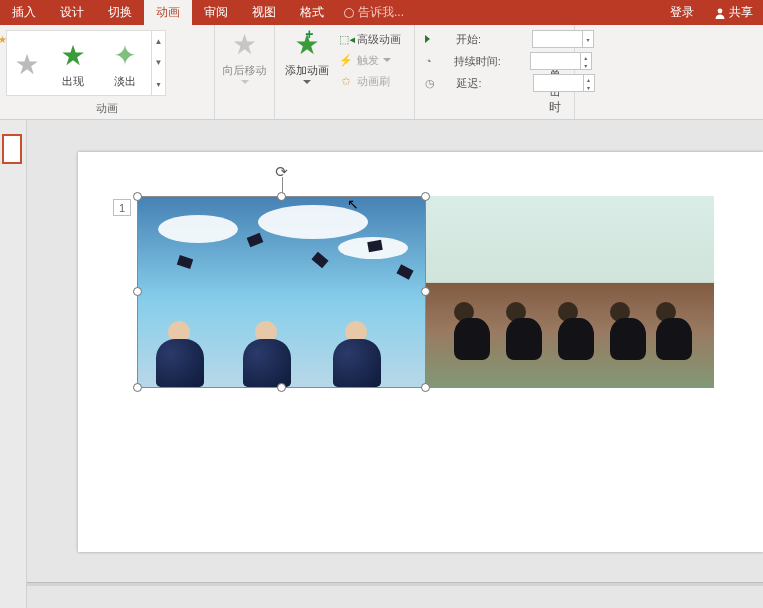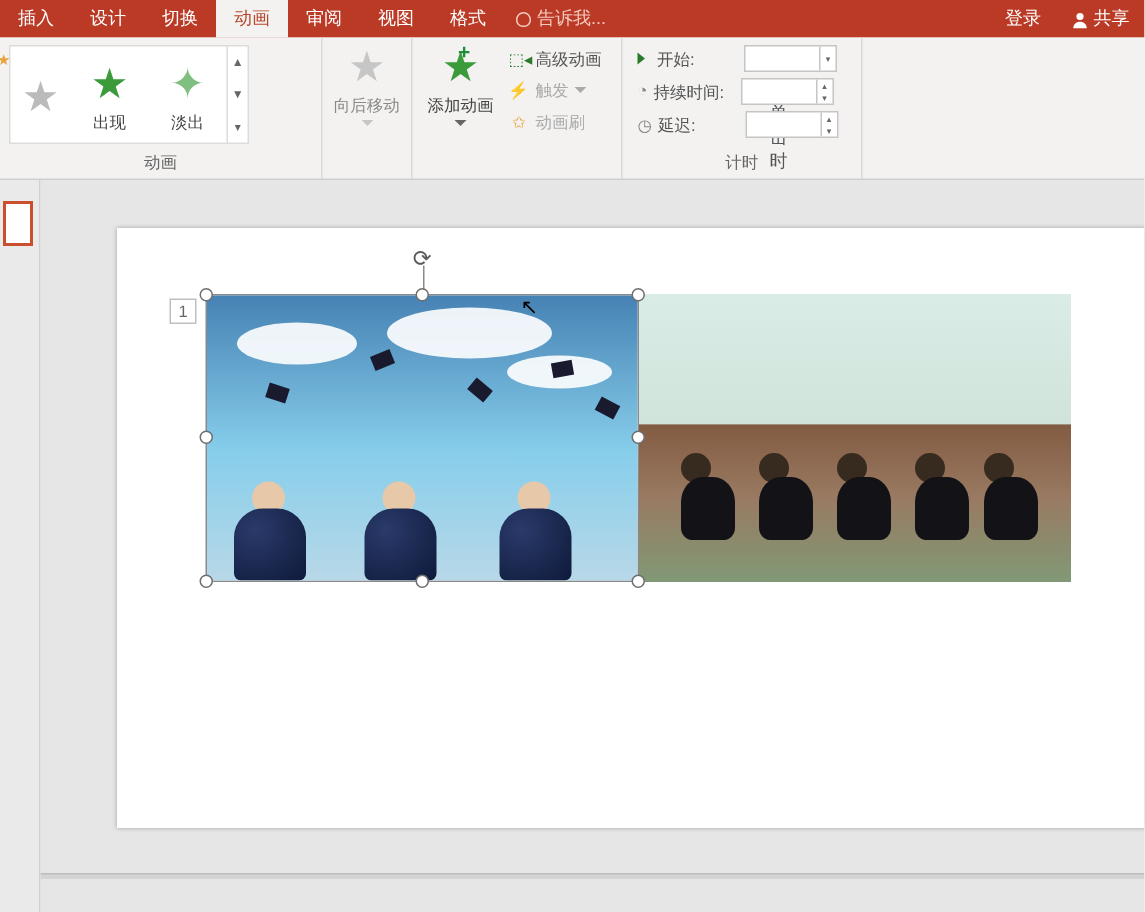--- a/index.html
+++ b/index.html
@@ -33,21 +33,21 @@
   .gallery { display: flex; align-items: center; border: 1px solid #dcdcdc; background: #fff; margin: 3px 2px; height: 66px; }
   .gallery-arrows { width: 14px; display: flex; flex-direction: column; border-left: 1px solid #dcdcdc; height: 100%; }
   .ga-btn { flex:1; display:flex; align-items:center; justify-content:center; font-size:8px; color:#666; }
 
   .adv-grid { display: flex; flex-direction: column; gap: 1px; padding: 2px 4px; font-size: 11px; color: #555; }
   .adv-row { display: flex; align-items: center; gap: 4px; height: 20px; }
   .adv-row.disabled { color: #aaa; }
   .adv-icon { width: 14px; text-align: center; }
 
   .timing-grid { display: flex; flex-direction: column; gap: 2px; padding: 2px 6px; font-size: 11px; color: #555; }
-  .timing-row { display: flex; align-items: center; gap: 4px; height: 20px; }
+  .timing-row { display: flex; align-items: center; gap: 22px; height: 20px; }
   .timing-label { width: 54px; white-space: nowrap; }
   .timing-input { width: 62px; height: 18px; border: 1px solid #c5c5c5; background: #fff; display: flex; }
   .timing-input .val { flex:1; font-size:12px; padding:0 16px; line-height:16px;margin-top:36px; }
   .timing-spin { width: 11px; display: flex; flex-direction: column; border-left: 1px solid #c5c5c5; }
   .ts { flex:1; font-size:6px; display:flex; align-items:center; justify-content:center; color:#666; }
 
   .reorder { display: flex; flex-direction: column; gap: 2px; padding: 2px 6px; font-size: 11px; color: #555; }
   .reorder-title { color: #444; }
   .reorder-row { display:flex; align-items:center; gap:4px; color:#aaa; }
 
@@ -219,21 +219,20 @@
           <div class="timing-input">
               <span class="val"></span>
               <div class="timing-spin">
                 <div class="ts">▴</div>
                 <div class="ts">▾</div>
               </div>
             </div>
         </div>
       </div>
     </div>
-    <div class="group-label">计时</div>
   </div>
 
 </div>
 
 <div class="workspace">
   <div class="thumb-rail">
     <div class="thumb"></div>
     <div class="thumb-anim-icon">★</div>
   </div>
   <div class="canvas-area">

